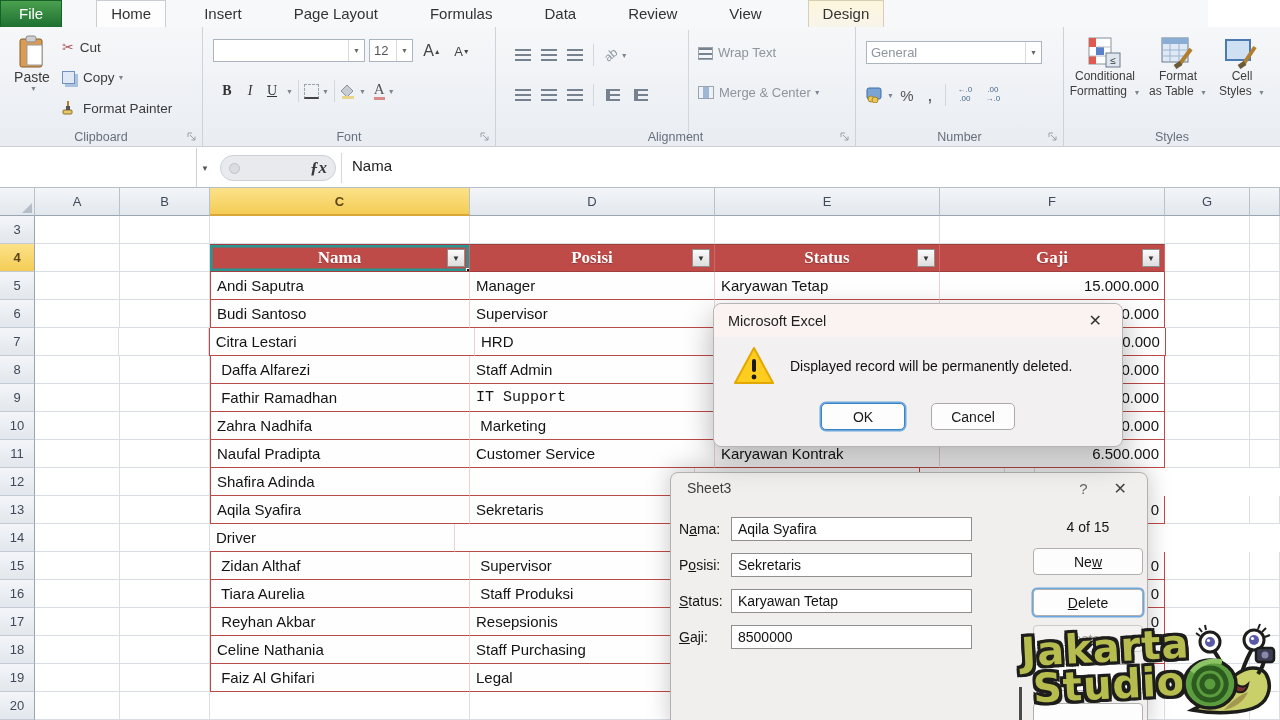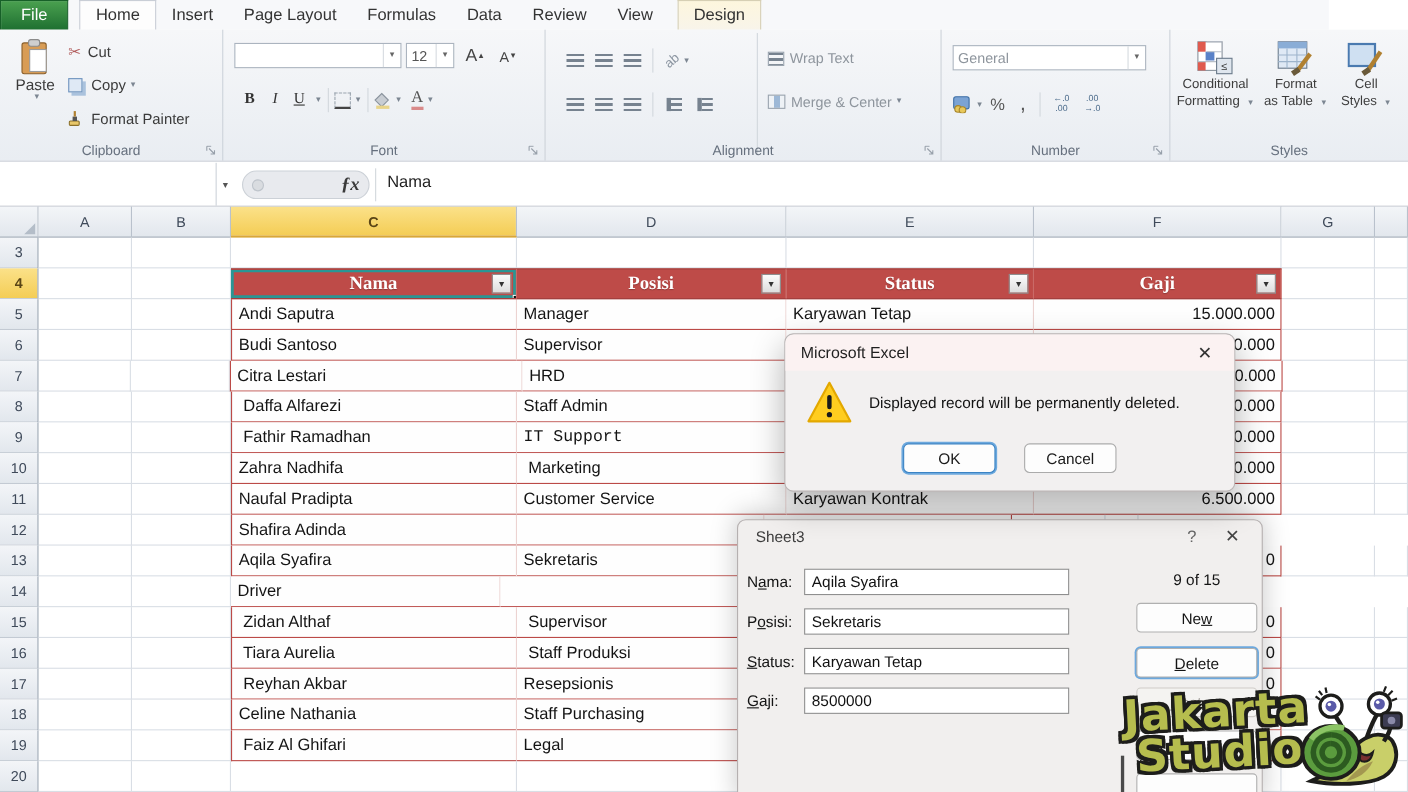--- a/index.html
+++ b/index.html
@@ -1,21 +1,21 @@
 <!DOCTYPE html>
 <html><head>
 <meta charset="utf-8">
 <style>
   * { margin:0; padding:0; box-sizing:border-box; }
   html,body { width:1280px; height:720px; overflow:hidden; }
   body { font-family:"Liberation Sans", sans-serif; background:#fff; position:relative; }
   .screen { position:absolute; left:0; top:0; width:1280px; height:720px; background:#fff; overflow:hidden; }
 
   
-  .tabbar { position:absolute; left:0; top:0; width:1208px; height:27px; background:#f7f8fa; display:flex; align-items:flex-end; }
+  .tabbar { position:absolute; left:0; top:0; width:1208px; height:27px; background:#f7f8fa; display:flex; align-items:flex-end;gap:24px; }
   .tab { padding:4px 14px 5px; font-size:15px; color:#333; height:27px; display:flex; align-items:center; cursor:default; }
   .tab-file { background:linear-gradient(#4aa04f,#1e7031); color:#fff; padding:4px 18px 5px; margin-right:10px; border:1px solid #176028; border-bottom:none; }
   .tab-active { background:#fdfdfd; border:1px solid #c9ced6; border-bottom:none; }
   .tab-context { background:linear-gradient(#fdf6dd,#f8f4ea); border:1px solid #d6cfb4; border-bottom:none; margin-left:8px; }
 
   
   .ribbon { position:absolute; left:0; top:27px; width:1280px; height:120px; background:linear-gradient(#f6f7f9,#e9edf2); border-bottom:1px solid #c9ced6; display:flex; }
   .group { position:relative; height:100%; border-right:1px solid #cdd3da; }
   .g-clip { width:203px; } .g-font { width:293px; } .g-align { width:360px; } .g-num { width:208px; } .g-styles { width:216px; border-right:none; }
   .glabel { position:absolute; bottom:2px; left:0; right:0; text-align:center; font-size:12.5px; color:#66707e; }
@@ -588,21 +588,21 @@
       <input class="finput" value="Sekretaris" style="">
     </div>
     <div class="frow" style="top:116px;">
       <span class="flabel"><span></span><span class="u">S</span><span>tatus:</span></span>
       <input class="finput" value="Karyawan Tetap" style="">
     </div>
     <div class="frow" style="top:152px;">
       <span class="flabel"><span></span><span class="u">G</span><span>aji:</span></span>
       <input class="finput" value="8500000" style="">
     </div>
-    <div class="rec">9 of 15</div>
+    <div class="rec">4 of 15</div>
     <div class="fbtn" style="top:75px;">
       <span><span>Ne</span><span class="u">w</span><span></span></span>
     </div>
     <div class="fbtn btn-focus" style="top:116px;">
       <span><span></span><span class="u">D</span><span>elete</span></span>
     </div>
     <div class="fbtn dis" style="top:152px;">
       <span><span></span><span class="u">R</span><span>estore</span></span>
     </div>
     <div class="fbtn" style="top:191px;"></div>

